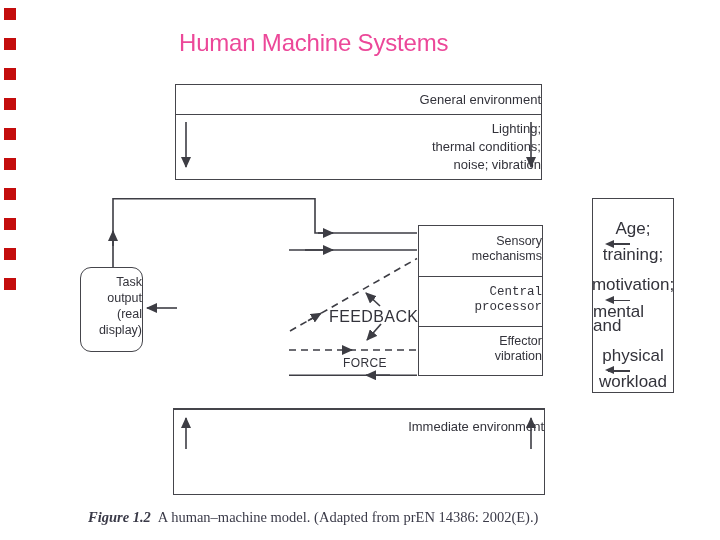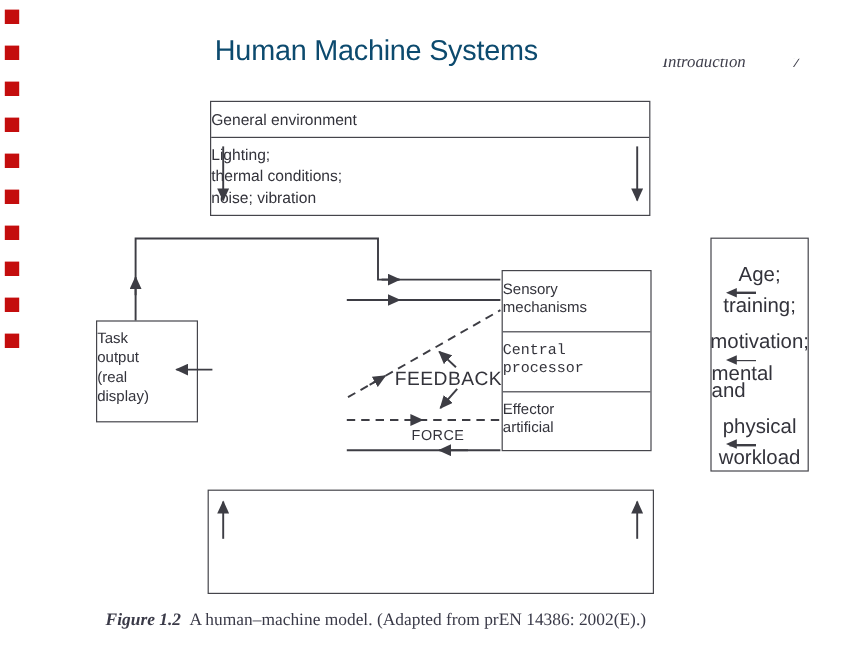--- a/index.html
+++ b/index.html
@@ -1,34 +1,34 @@
 <!DOCTYPE html>
 <html><head>
 <meta charset="utf-8">
 <style>
   html,body{margin:0;padding:0;background:#fff;}
   #canvas{position:relative;width:720px;height:540px;background:#ffffff;overflow:hidden;
           font-family:"Liberation Sans",sans-serif;color:#33333b;}
   .rsq{position:absolute;left:4px;width:12px;height:12px;}
   #title{position:absolute;left:179px;top:29px;font-size:24px;letter-spacing:-0.2px;
-         color:#0c4a6e;font-weight:500;}
+         color:#ec4899;font-weight:500;}
   #runhead{position:absolute;left:552px;top:49px;width:130px;height:15px;overflow:hidden;}
   #runhead .inner{position:relative;top:-4px;font-family:"Liberation Serif",serif;
          font-style:italic;font-size:14px;color:#3f3f4c;}
   #runhead .pg{position:absolute;left:108px;top:0;font-style:italic;}
   .box{position:absolute;border:1.6px solid #45454b;background:#fff;box-sizing:border-box;}
-  .row{box-sizing:border-box;text-align:left;white-space:pre-line;}
+  .row{box-sizing:border-box;text-align:right;white-space:pre-line;}
   .bt{border-top:1.6px solid #45454b;}
   .t12{font-size:12.5px;line-height:15px;}
   
   #env{left:175px;top:84px;width:367px;height:96px;}
   #env .r1{height:29px;line-height:29px;font-size:13px;}
   #env .r2{height:65px;padding-top:5px;font-size:13px;line-height:18px;}
   
-  #task{left:80px;top:267px;width:85px;height:85px;}
+  #task{left:80px;top:267px;width:63px;height:85px;border-radius:11px;}
   #task .r1{padding-top:6px;font-size:12.5px;line-height:16px;}
   
   #machine{left:177px;top:224px;width:112px;height:152px;}
   #machine .m1{height:51px;padding-top:8px;}
   #machine .m2{height:50px;}
   #machine .m3{height:47px;padding-top:6px;}
   
   #human{left:418px;top:225px;width:125px;height:151px;}
   #human .h1{height:50px;padding-top:8px;}
   #human .h2{height:50px;padding-top:8px;font-family:Liberation Mono, monospace;}
@@ -70,26 +70,20 @@
       <div class="rsq" style="top: 128px; background: rgb(196, 13, 13);"></div>
       <div class="rsq" style="top: 158px; background: rgb(196, 13, 13);"></div>
       <div class="rsq" style="top: 188px; background: rgb(196, 13, 13);"></div>
       <div class="rsq" style="top: 218px; background: rgb(196, 13, 13);"></div>
       <div class="rsq" style="top: 248px; background: rgb(196, 13, 13);"></div>
       <div class="rsq" style="top: 278px; background: rgb(196, 13, 13);"></div>
     </div>
 
   <div id="title">Human Machine Systems</div>
 
-  <div id="runhead">
-    <div class="inner">
-      <span>Introduction</span>
-      <span class="pg">7</span>
-    </div>
-  </div>
 
   <div class="box" id="env">
     <div class="row r1">General environment</div>
     <div class="row r2 bt">Lighting;
 thermal conditions;
 noise; vibration</div>
   </div>
 
   <div class="box" id="task">
     <div class="row r1">Task
@@ -98,36 +92,37 @@
 display)</div>
   </div>
 
 
   <div class="box" id="human">
     <div class="row h1 t12">Sensory
 mechanisms</div>
     <div class="row h2 bt t12">Central
 processor</div>
     <div class="row h3 bt t12">Effector
-artificial</div>
+vibration</div>
   </div>
 
   <div class="box" id="factors">
       <div class="f-line">Age;</div>
       <div class="f-arrow"></div>
       <div class="f-line gap">training;</div>
       <div class="f-line">motivation;</div>
       <div class="f-arrow"></div>
       <div class="f-line gap">mental and</div>
       <div class="f-line">physical</div>
       <div class="f-arrow"></div>
       <div class="f-line">workload</div>
     </div>
 
   <div class="box" id="work">
+    <div class="row r2 bt">Immediate environment</div>
   </div>
 
   <div id="feedback">FEEDBACK</div>
   <div id="force">FORCE</div>
 
   <div id="caption">
     <span class="lbl">Figure 1.2</span><span>A human–machine model. (Adapted from prEN 14386: 2002(E).)</span>
   </div>
 
   <svg id="wires" width="720" height="540" viewBox="0 0 720 540">

